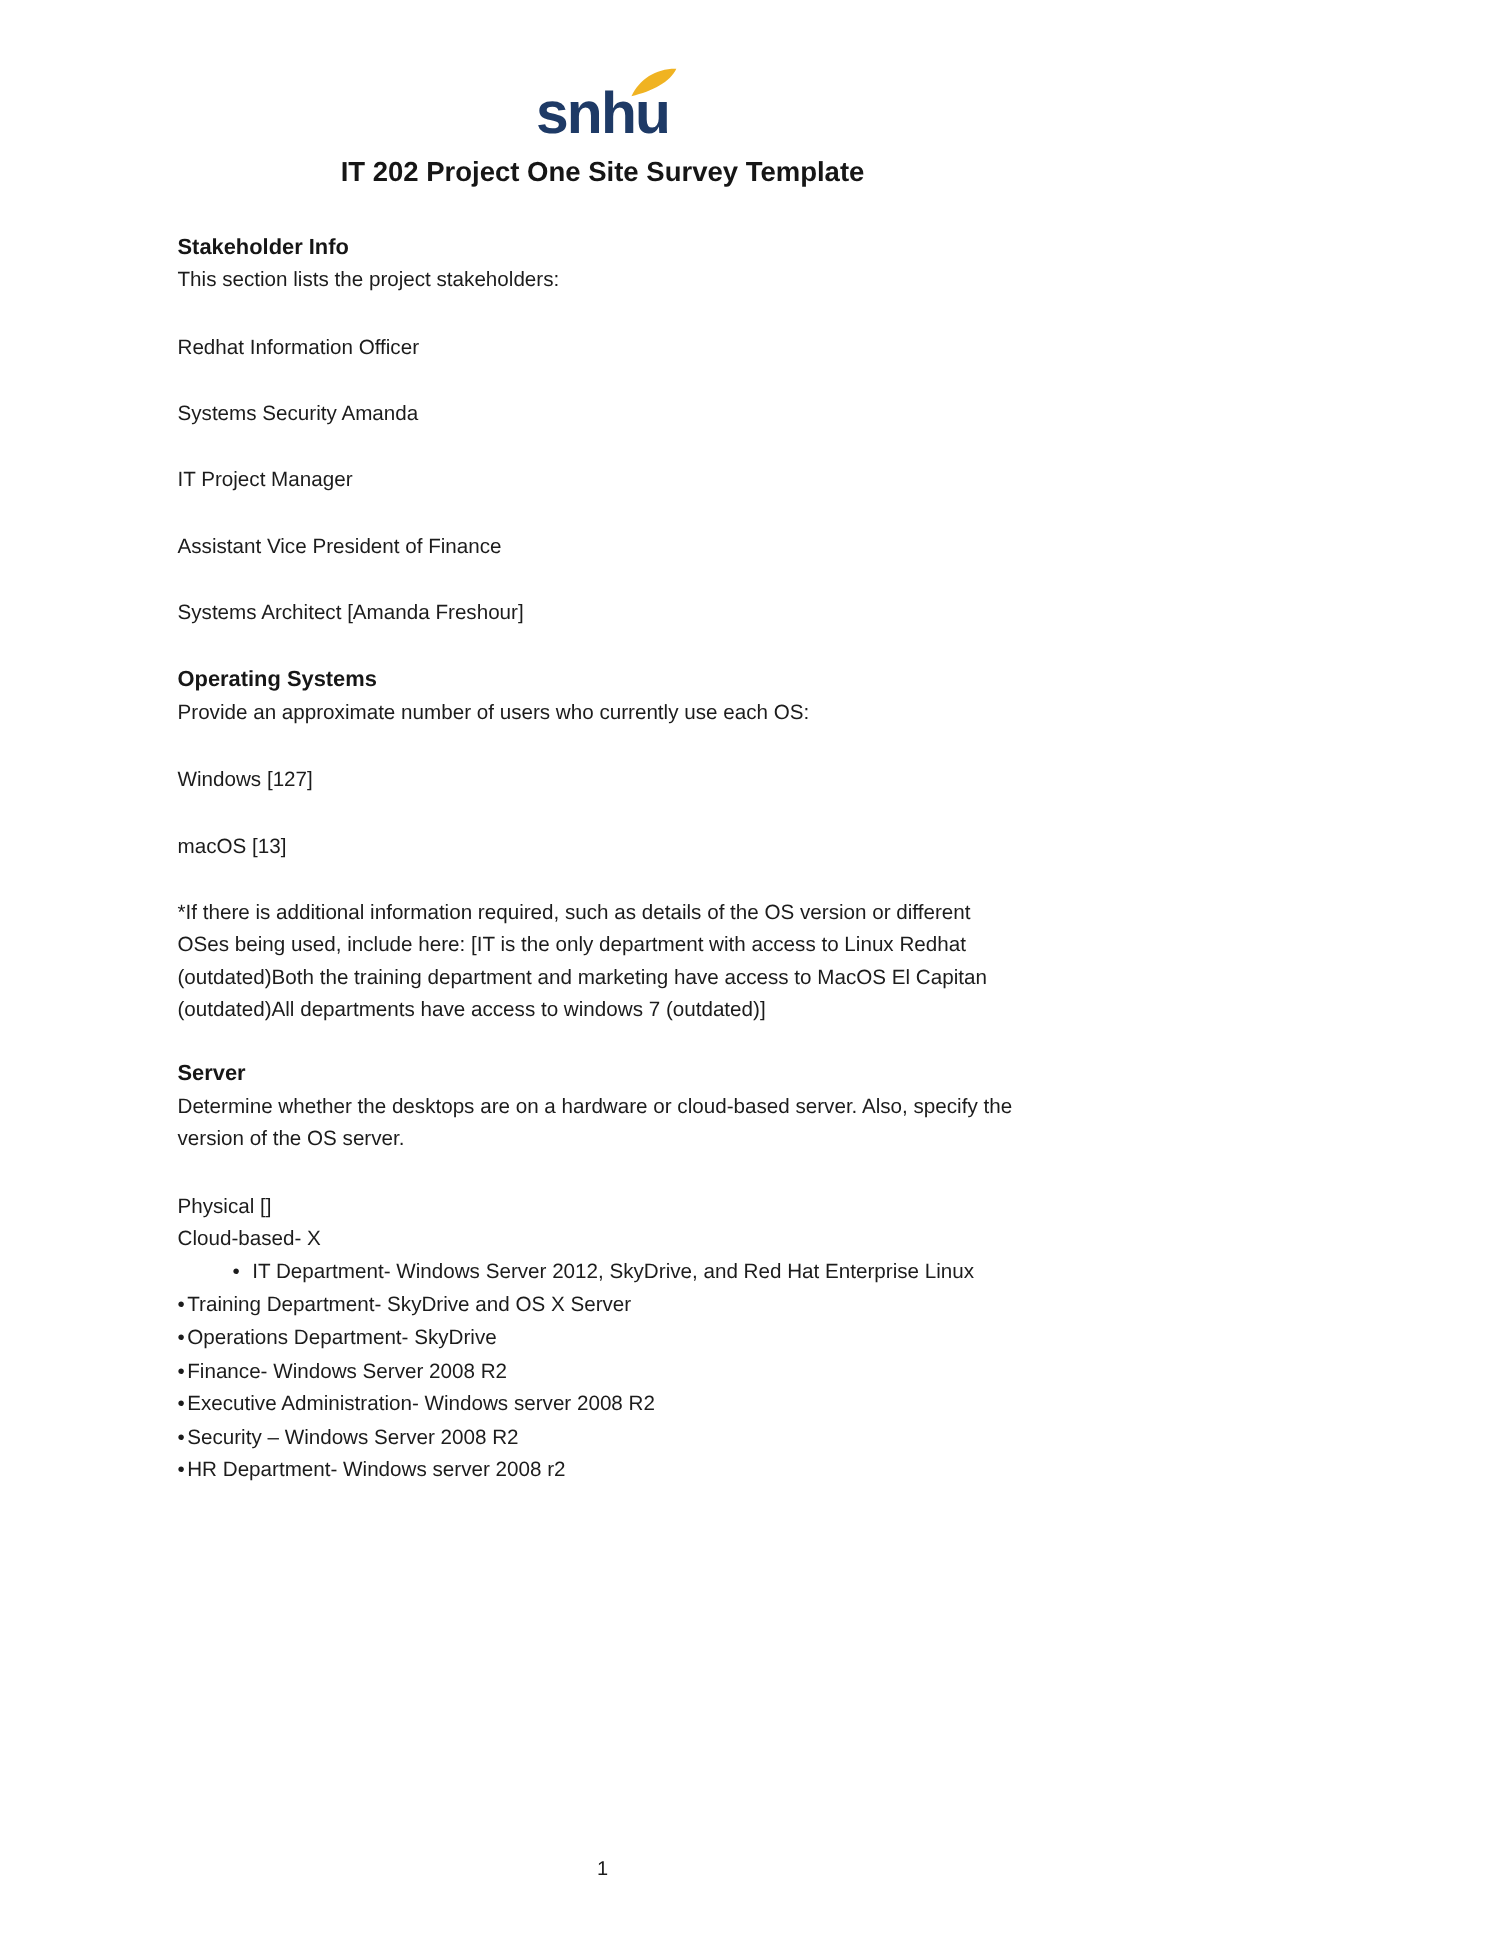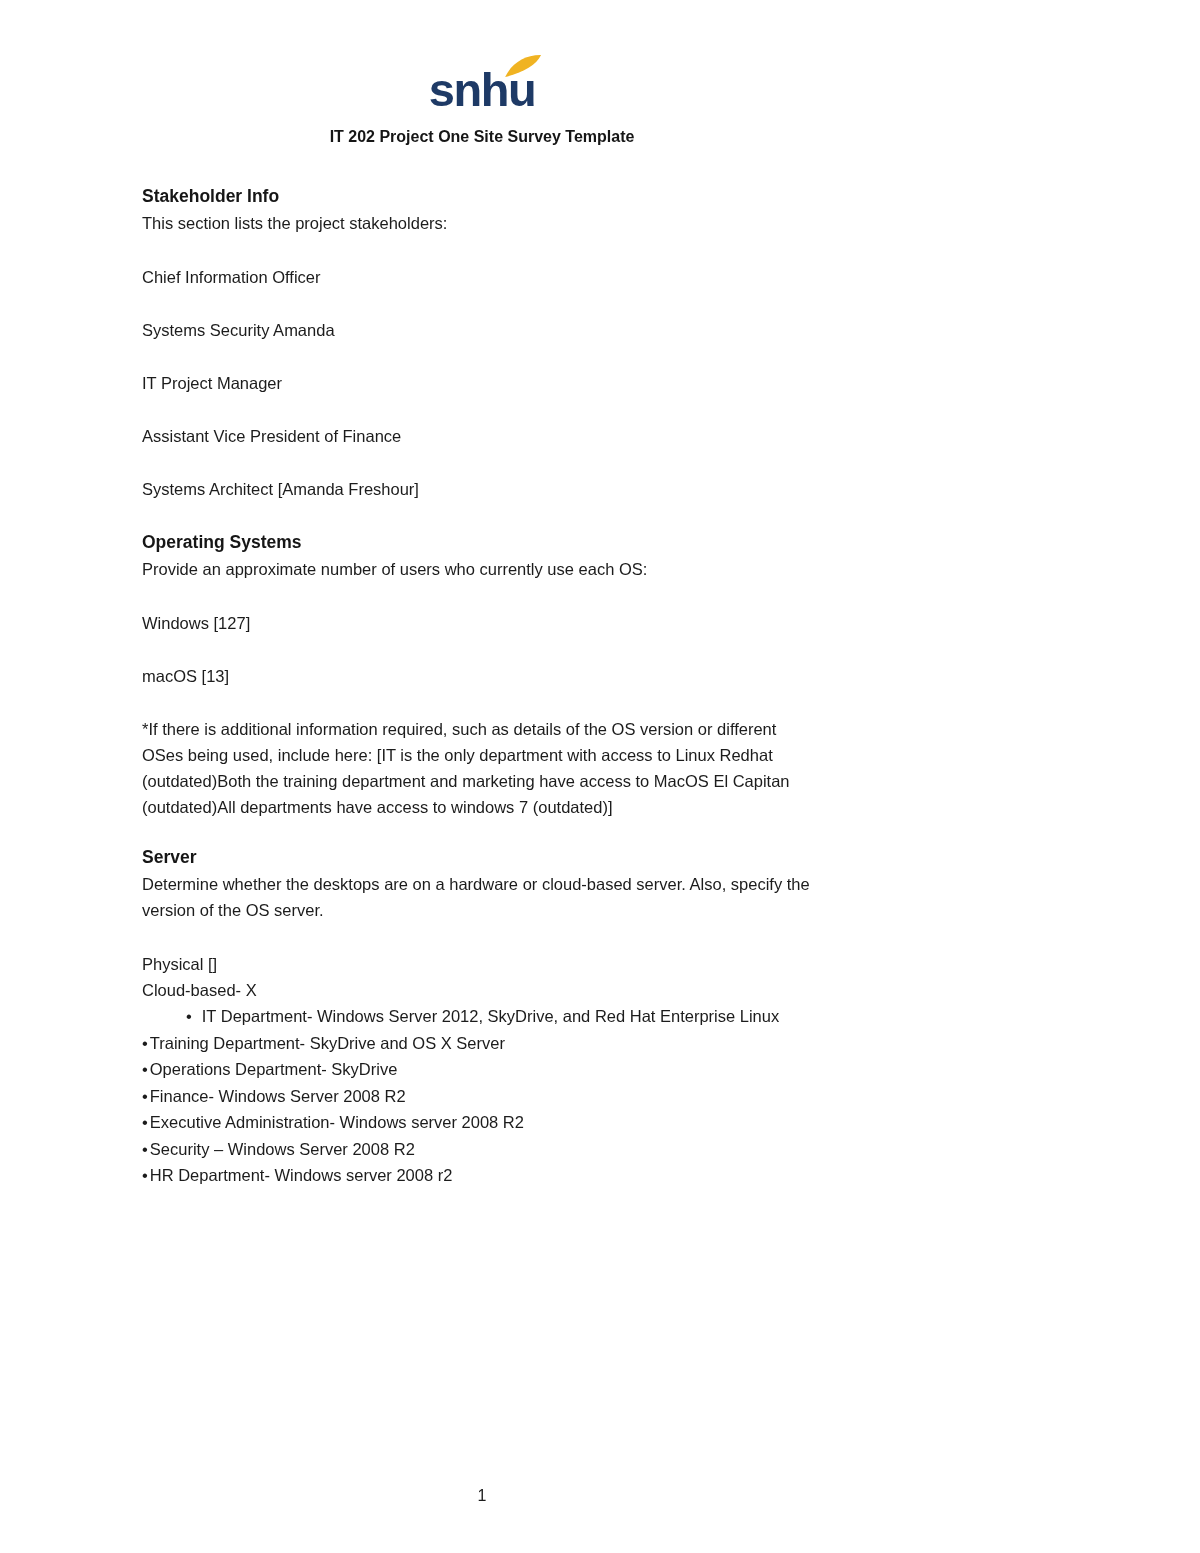--- a/index.html
+++ b/index.html
@@ -26,21 +26,21 @@
     line-height: 1;
   }
   .leaf-icon {
     position: absolute;
     top: -12px;
     right: -8px;
     transform: rotate(-6deg);
   }
   .doc-title {
     text-align: center;
-    font-size: 16px;
+    font-size: 22px;
     font-weight: 700;
     margin: 10px 0 32px 0;
     line-height: 28px;
     color: #161616;
   }
   .body-para { margin: 0 0 26px 0; }
   .section-heading {
     font-size: 17.5px;
     font-weight: 700;
     margin: 24px 0 0 0;
@@ -78,21 +78,21 @@
         <path d="M1 21 C 9 8, 23 1, 39 3 C 33 13, 18 19, 1 21 Z" fill="#f0b322"></path>
       </svg>
     </span>
   </div>
 
   <h1 class="doc-title">IT 202 Project One Site Survey Template</h1>
 
 
   <h2 class="section-heading">Stakeholder Info</h2>
   <p class="desc-para">This section lists the project stakeholders:</p>
-  <p class="item-para">Chief Information Officer</p>
+  <p class="item-para">Redhat Information Officer</p>
   <p class="item-para">Systems Security Amanda</p>
   <p class="item-para">IT Project Manager</p>
   <p class="item-para">Assistant Vice President of Finance</p>
   <p class="item-para">Systems Architect [Amanda Freshour]</p>
 
   <h2 class="section-heading">Operating Systems</h2>
   <p class="desc-para">Provide an approximate number of users who currently use each OS:</p>
   <p class="item-para">Windows [127]</p>
   <p class="item-para">macOS [13]</p>
   <p class="note-para">*If there is additional information required, such as details of the OS version or different OSes being used, include here: [IT is the only department with access to Linux Redhat (outdated)Both the training department and marketing have access to MacOS El Capitan (outdated)All departments have access to windows 7 (outdated)]</p>

